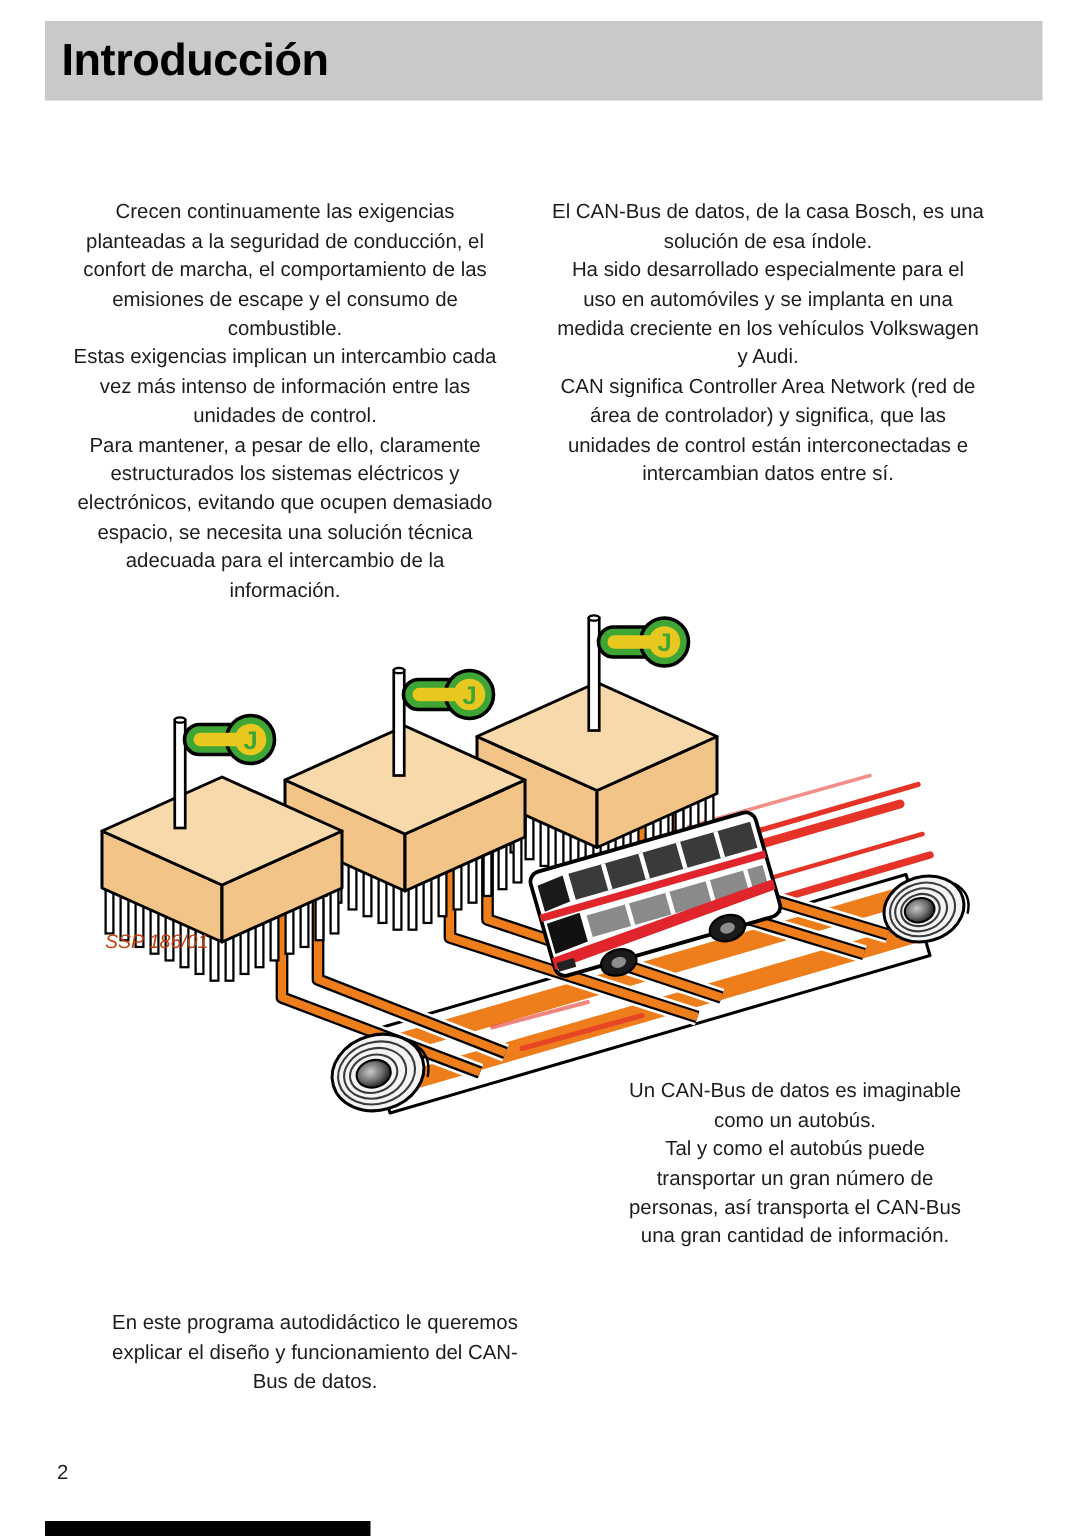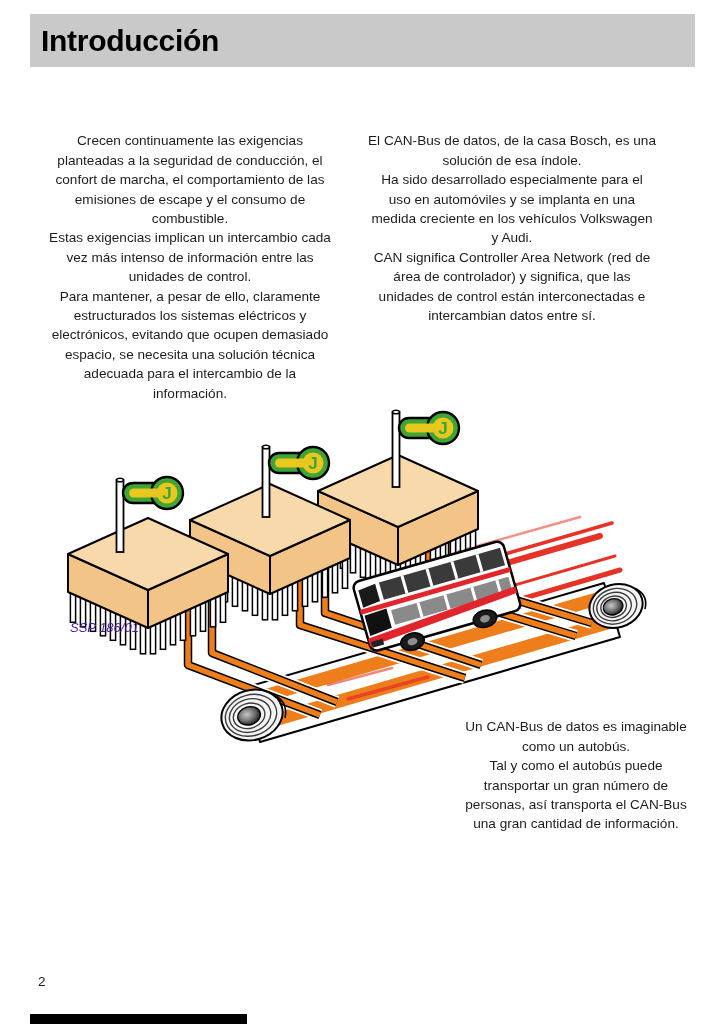--- a/index.html
+++ b/index.html
@@ -37,23 +37,23 @@
     font-size:13.6px;line-height:19.4px;
     white-space:pre-line;
     text-align:center;
   }
   .col-left{position:absolute;left:40px;top:112px;width:300px;}
   .col-right{position:absolute;left:357px;top:112px;width:310px;}
   .bold{font-weight:400;}
   .illustration{position:absolute;left:0;top:385px;width:724px;height:372px;}
   .ssp-caption{
     position:absolute;left:70px;top:620px;
-    font-size:13px;font-style:italic;color:#4c1d95;
-  }
-  .note{position:absolute;left:385px;top:698px;width:290px;margin-left:46px;}
+    font-size:13px;font-style:italic;color:#c2410c;
+  }
+  .note{position:absolute;left:385px;top:698px;width:290px;}
   .closing{position:absolute;left:40px;top:853px;width:340px;}
   .page-number{position:absolute;left:38px;top:974px;font-size:13.6px;}
   .footer-bar{
     position:absolute;left:30px;top:1014px;width:217px;height:10px;
     background:var(--footer_bar);
   }
   
   .chip-top{fill:var(--chip_top);stroke:#000;stroke-width:2;stroke-linejoin:round;}
   .chip-side{fill:var(--chip_side);stroke:#000;stroke-width:2;stroke-linejoin:round;}
   .wire-casing{fill:none;stroke:#fff;stroke-width:12;stroke-linejoin:round;}
@@ -307,18 +307,23 @@
 
   <div class="body-text note">
     <span>Un CAN-Bus de datos es imaginable
 como un autobús.
 Tal y como el autobús puede
 transportar un gran número de
 personas, así transporta el CAN-Bus
 una gran cantidad de información.</span>
   </div>
 
+  <div class="body-text closing">
+    <span>En este programa autodidáctico le queremos
+explicar el diseño y funcionamiento del </span><span class="bold">CAN-
+Bus de datos</span><span>.</span>
+  </div>
 
   <div class="page-number">2</div>
 
   <div class="footer-bar"></div>
 
 </div>
 
 </body></html>

